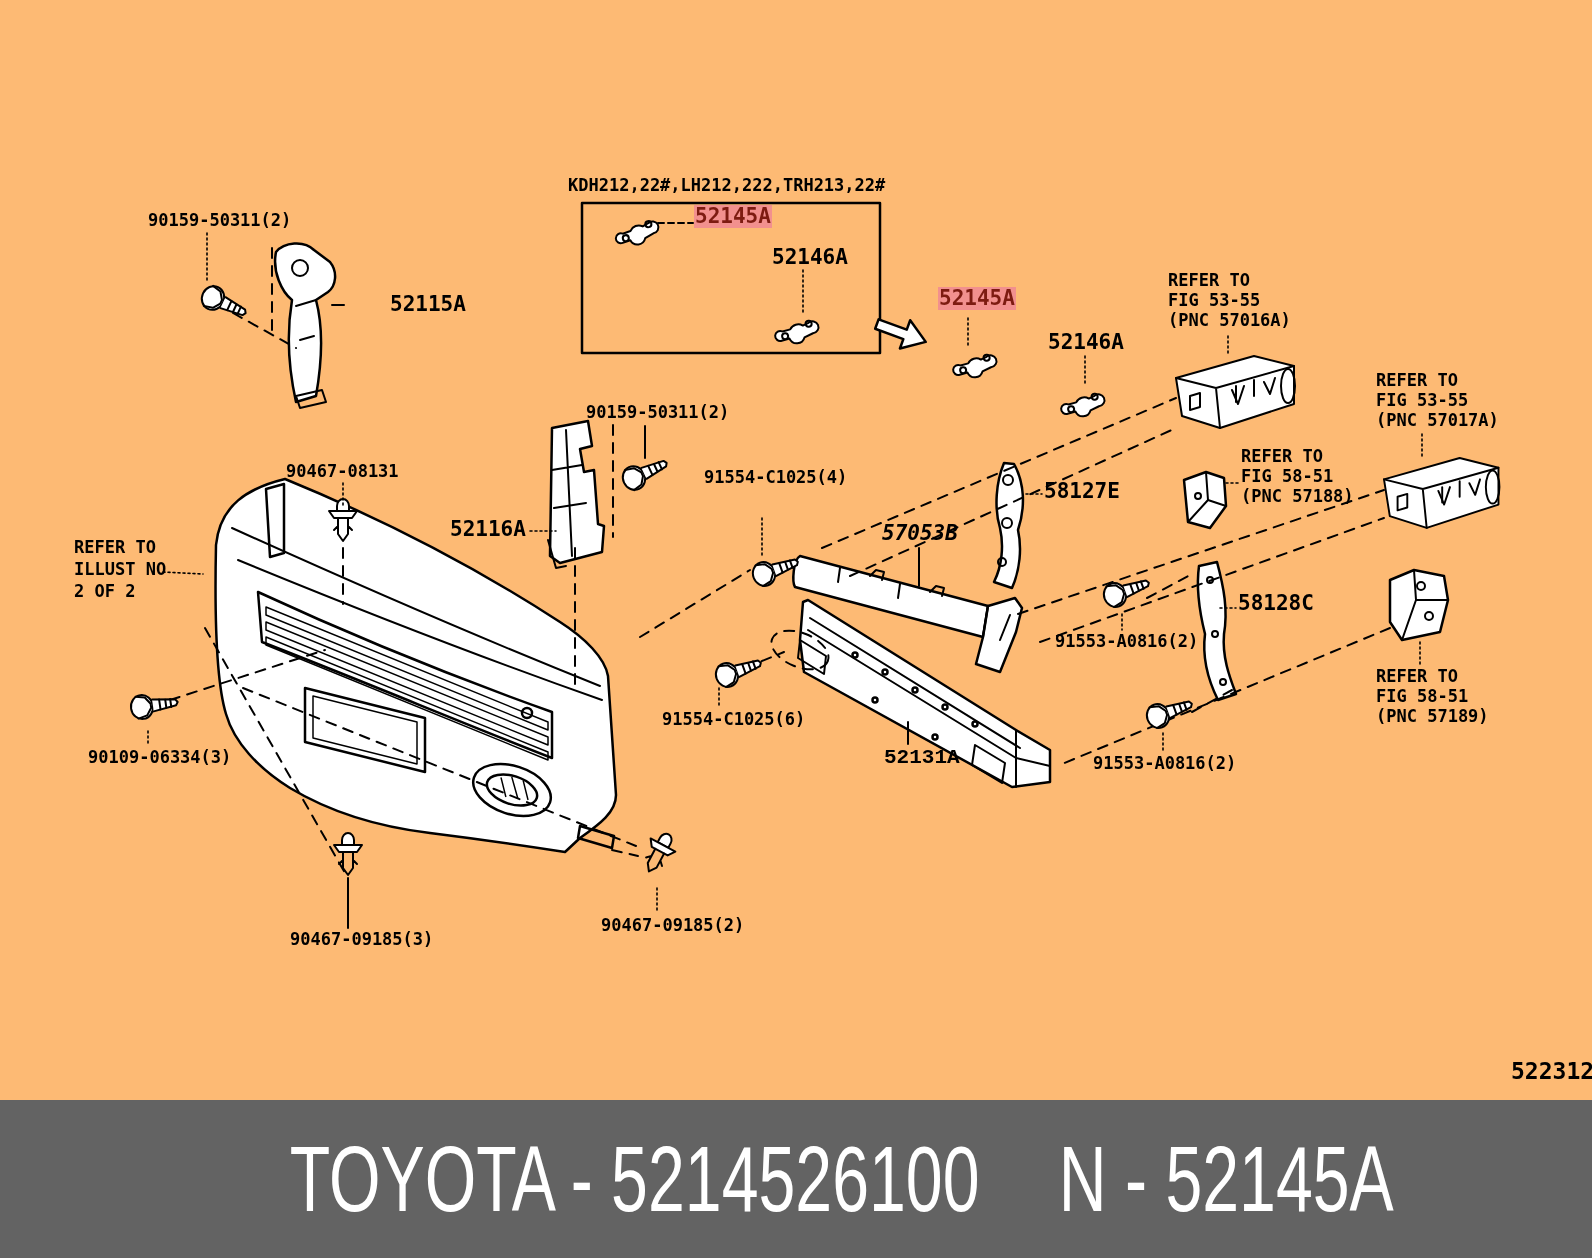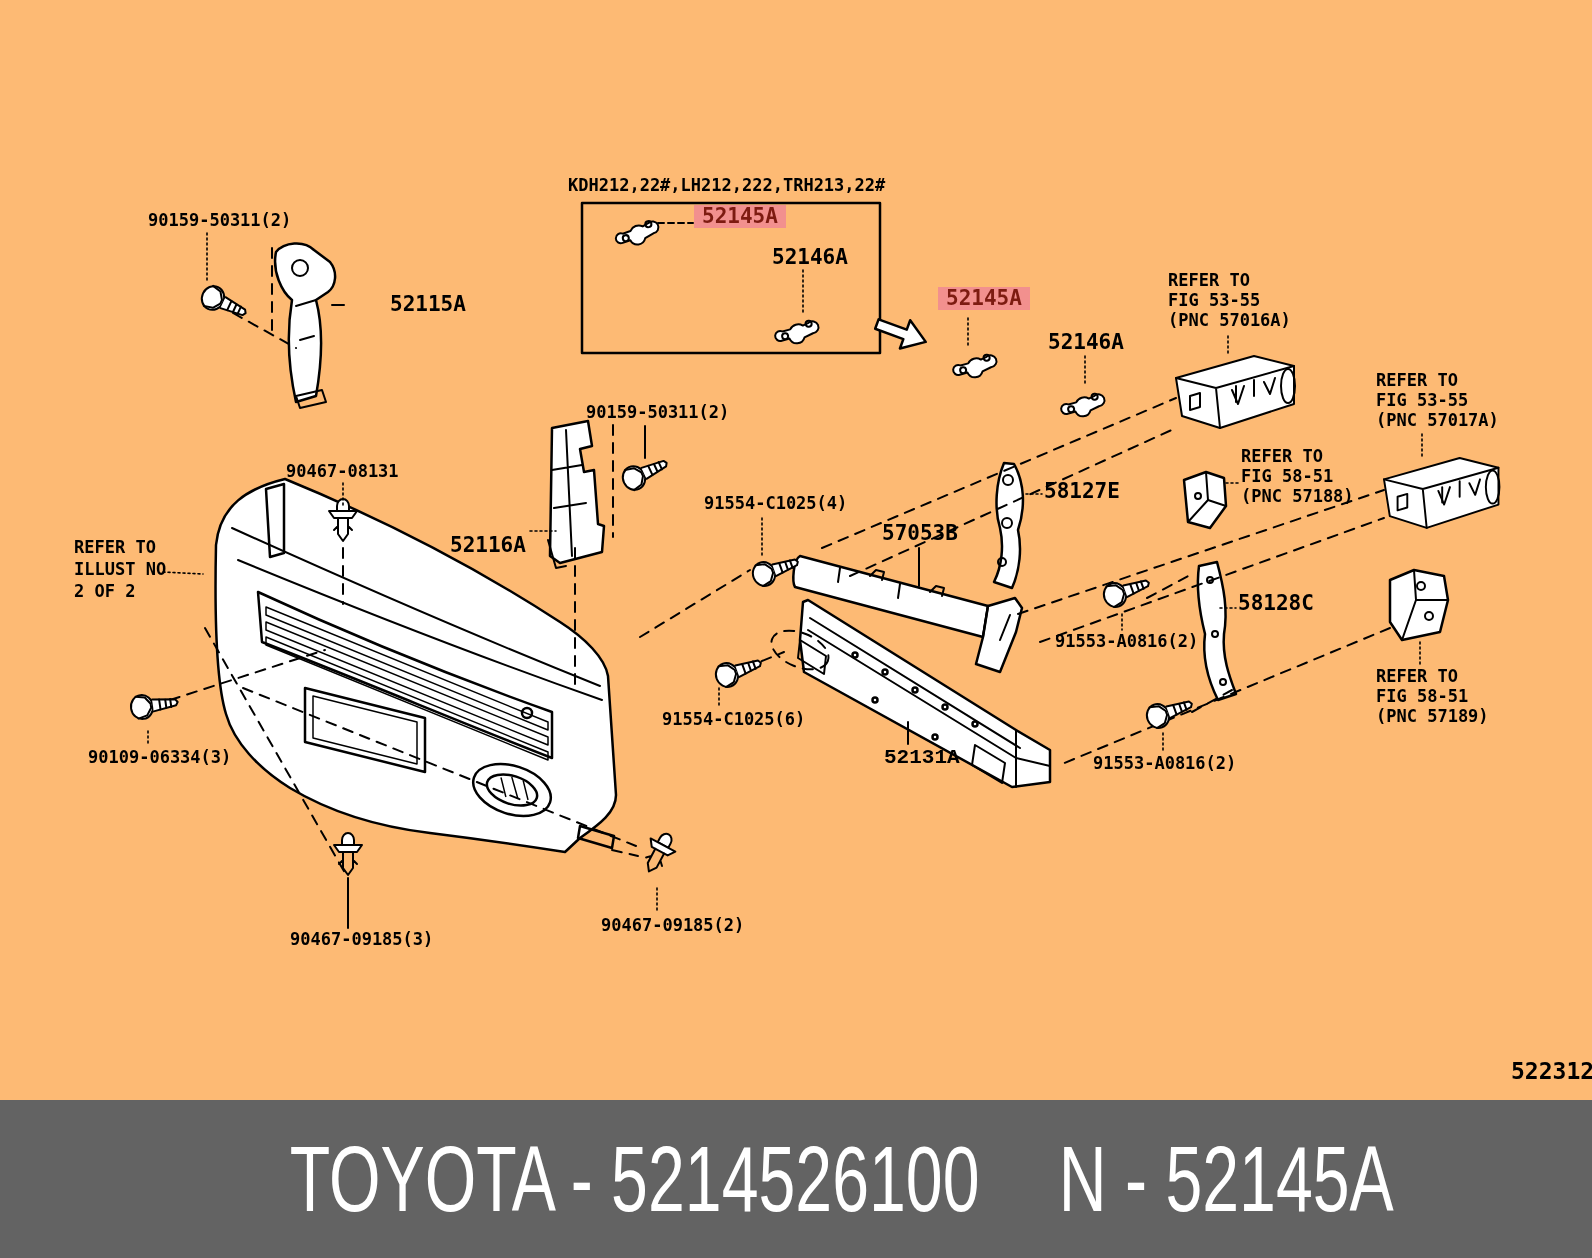--- a/index.html
+++ b/index.html
@@ -2,21 +2,21 @@
 <html><head>
 <meta charset="utf-8">
 <style>
   html,body{margin:0;padding:0;background:#fff;}
   #page{position:relative;width:1592px;height:1258px;background:#fdba74;overflow:hidden;
         font-family:"DejaVu Sans Mono",monospace;}
   svg{position:absolute;left:0;top:0;}
   .lbl{position:absolute;font-weight:bold;font-size:17px;line-height:19px;color:#000;
        white-space:pre;letter-spacing:0;}
   .big{font-size:21px;line-height:23px;}
-  .hl{background:#f2908e;color:#7d1b11;padding:0 8px;}
+  .hl{background:#f2908e;color:#7d1b11;padding:0 1px;}
   .refer{line-height:20px;}
   .lh22{line-height:22px;}
   .figcode{position:absolute;font-weight:bold;font-size:23px;color:#000;}
   .banner{position:absolute;left:0;top:1100px;width:1592px;height:158px;background:#636363;
           display:flex;align-items:center;justify-content:center;padding-left:46px;}
   .banner-inner{display:flex;gap:110px;transform:scaleX(0.72);white-space:nowrap;
                 font-family:"Liberation Sans",sans-serif;font-size:92px;font-weight:400;
                 color:#ffffff;}
 </style>
 </head>
@@ -224,33 +224,33 @@
   <div class="lbl" style="left:568px;top:176px;">KDH212,22#,LH212,222,TRH213,22#</div>
 
   <div class="lbl big hl" style="left:694px;top:205px;">52145A</div>
   <div class="lbl big" style="left:772px;top:246px;">52146A</div>
   <div class="lbl big hl" style="left:938px;top:287px;">52145A</div>
   <div class="lbl big" style="left:1048px;top:331px;">52146A</div>
 
   <div class="lbl" style="left:148px;top:211px;">90159-50311(2)</div>
   <div class="lbl big" style="left:346px;top:293px;margin-left:44px;">52115A</div>
   <div class="lbl" style="left:286px;top:462px;">90467-08131</div>
-  <div class="lbl big" style="left:450px;top:518px;margin-top:16px;">52116A</div>
+  <div class="lbl big" style="left:450px;top:518px;">52116A</div>
   <div class="lbl" style="left:586px;top:403px;">90159-50311(2)</div>
 
   <div class="lbl lh22" style="left:74px;top:536px;">REFER TO
 ILLUST NO
 2 OF 2</div>
 
   <div class="lbl" style="left:88px;top:748px;">90109-06334(3)</div>
   <div class="lbl" style="left:290px;top:930px;text-align:center;">90467-09185(3)</div>
   <div class="lbl" style="left:601px;top:916px;">90467-09185(2)</div>
 
-  <div class="lbl" style="left:704px;top:494px;">91554-C1025(4)</div>
-  <div class="lbl big" style="left:882px;top:522px;">57053B</div>
+  <div class="lbl" style="left:704px;top:468px;">91554-C1025(4)</div>
+  <div class="lbl big" style="left:882px;top:522px;font-style:italic;">57053B</div>
   <div class="lbl" style="left:662px;top:710px;">91554-C1025(6)</div>
   <div class="lbl big" style="left:884px;top:746px;font-family:Liberation Mono, monospace;">52131A</div>
   <div class="lbl big" style="left:1044px;top:480px;">58127E</div>
 
   <div class="lbl refer" style="left:1168px;top:270px;">REFER TO
 FIG 53-55
 (PNC 57016A)</div>
   <div class="lbl refer" style="left:1376px;top:370px;">REFER TO
 FIG 53-55
 (PNC 57017A)</div>

